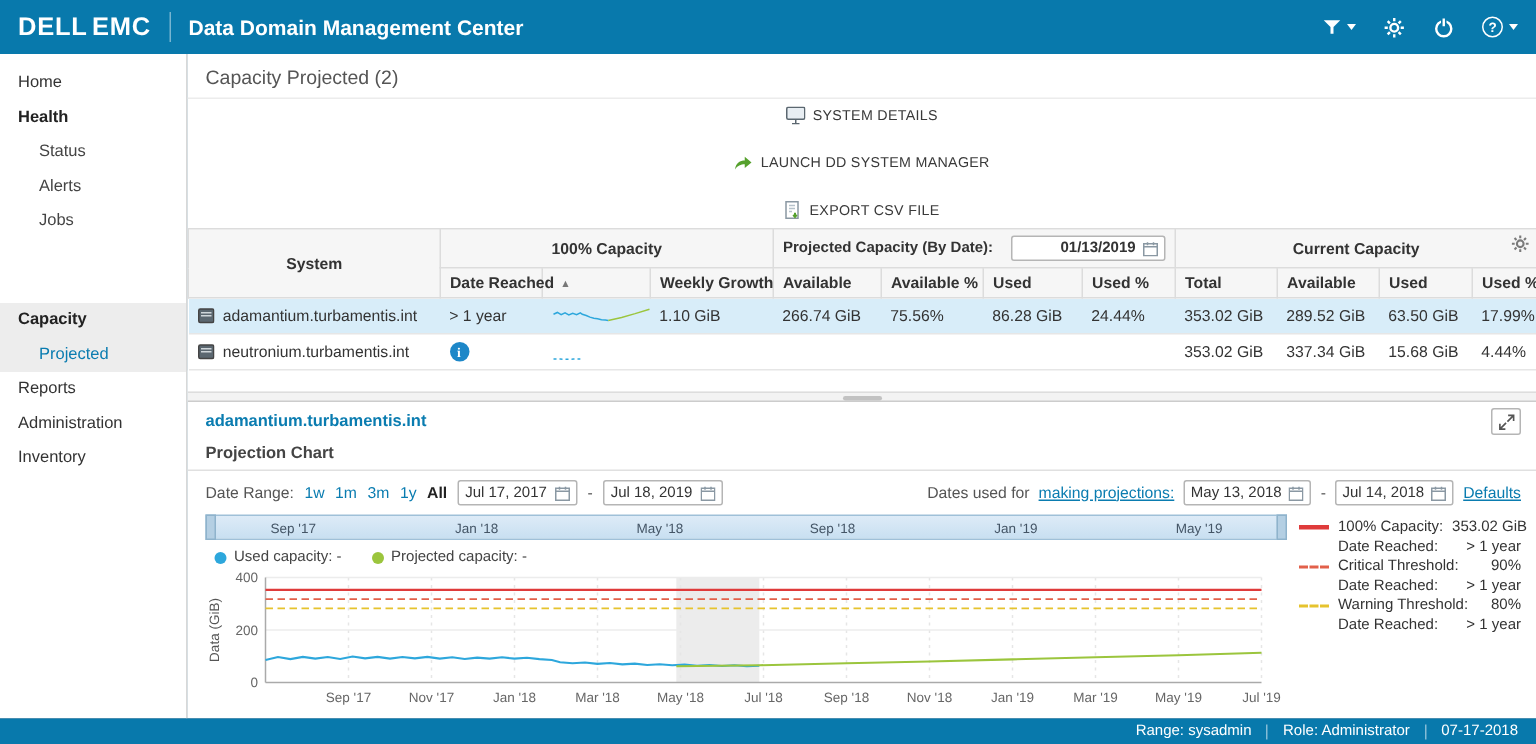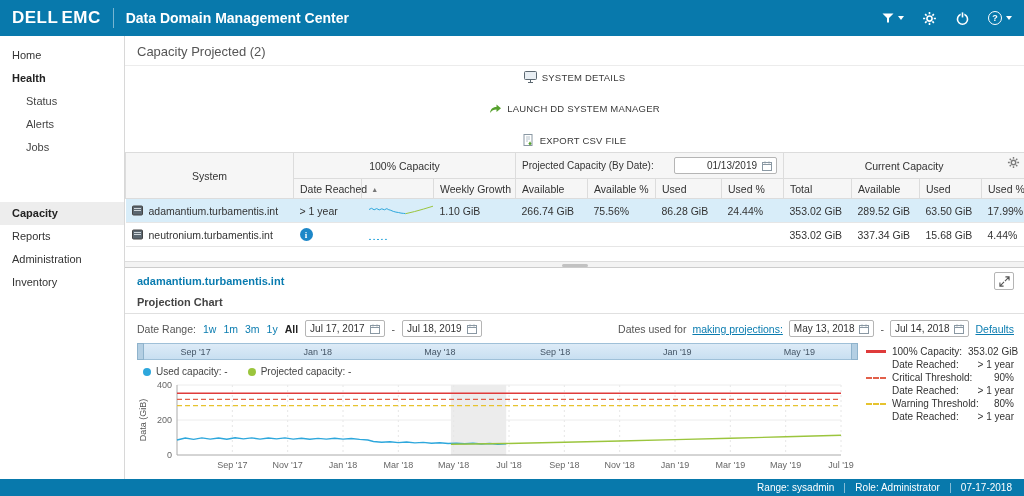--- a/index.html
+++ b/index.html
@@ -29,21 +29,21 @@
 
   
   .main { position:absolute; top:36px; left:125px; right:0; bottom:17px; display:flex; flex-direction:column; background:#fff; overflow:hidden; }
   .page-title { padding:8px 12px 6px; font-size:13px; color:#555; border-bottom:1px solid #ececec; }
   .toolbar { display:flex; align-items:center; gap:20px; padding:5px 12px 6px;flex-direction:column; }
   .tool-btn { display:inline-flex; align-items:center; gap:5px; font-size:9.5px; letter-spacing:.2px; color:#3a3a3a; cursor:pointer; white-space:nowrap; }
 
   
   .table-wrap { position:relative; }
   table { table-layout:fixed; width:899px; border-collapse:collapse; }
-  thead th { background:#f6f6f6; border:1px solid #dcdcdc; font-weight:normal; font-size:10.5px; color:#333; padding:2px 6px; }
+  thead th { background:#f6f6f6; border:1px solid #dcdcdc; font-weight:bold; font-size:10.5px; color:#333; padding:2px 6px; }
   tr.group-row th { text-align:center; height:26px; }
   th.th-system { text-align:left; vertical-align:middle; }
   .th-projected-inner { display:flex; align-items:center; gap:6px; text-align:left; }
   .th-projected-inner .lbl { flex:1; line-height:1.15; font-size:10px; }
   tr.cols-row th { text-align:left; height:20px; white-space:nowrap; overflow:visible; }
   .sort-arrow::after { content:"▲"; font-size:7px; color:#777; margin-left:4px; vertical-align:1px; }
   tbody td { border-bottom:1px solid #e6e6e6; padding:3px 6px; height:24px; font-size:10.5px; color:#333; white-space:nowrap; overflow:hidden; }
   tbody tr.selected { background:#d8edf9; }
   .td-system { display:flex; align-items:center; gap:6px; }
   .info-icon { width:13px; height:13px; border-radius:50%; background:#1d87c8; color:#fff; display:inline-flex; align-items:center; justify-content:center; font-size:9px; font-weight:bold; font-family:"Liberation Serif",serif; cursor:pointer; }
@@ -129,20 +129,21 @@
   </div>
 
   <nav class="sidebar">
     <div class="nav-item">Home</div>
     <div class="nav-item bold">Health</div>
     <div class="nav-item sub">Status</div>
     <div class="nav-item sub">Alerts</div>
     <div class="nav-item sub">Jobs</div>
     <div class="nav-group-active">
       <div class="nav-item bold">Capacity</div>
+      <div class="nav-item sub active">Projected</div>
     </div>
     <div class="nav-item">Reports</div>
     <div class="nav-item">Administration</div>
     <div class="nav-item">Inventory</div>
   </nav>
 
   <div class="main">
 
     <div class="page-title">Capacity Projected (2)</div>
 

